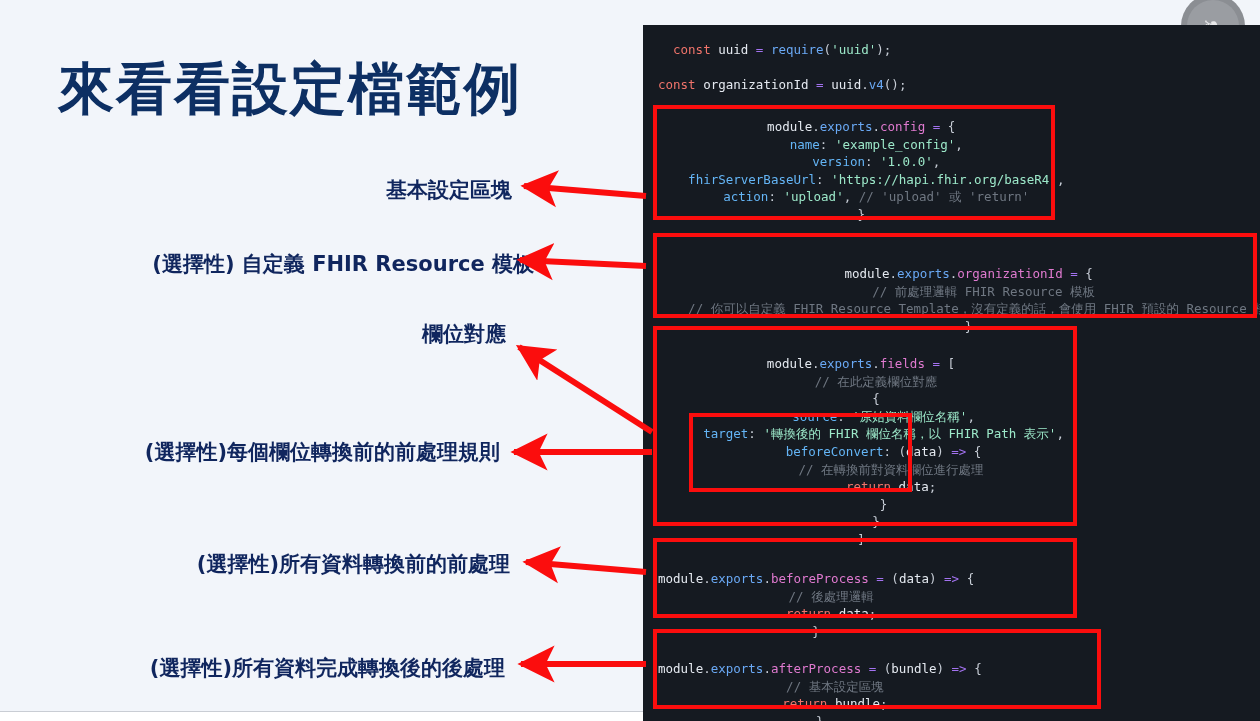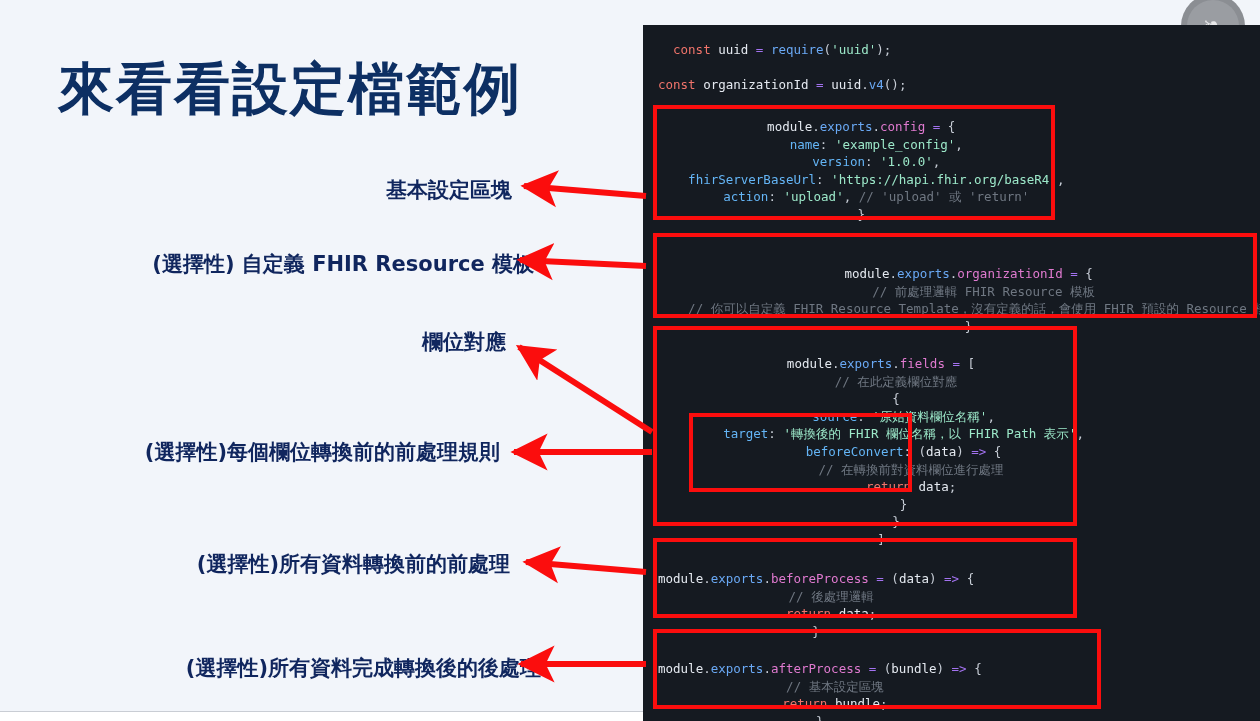--- a/index.html
+++ b/index.html
@@ -158,27 +158,27 @@
     <div class="logo-inner"></div>
     <div class="logo-glyph">❧</div>
   </div>
 
   <div class="slide-title">來看看設定檔範例</div>
 
   <div class="callout-label" style="left:0px; top:176px; width:512px;">基本設定區塊</div>
 
   <div class="callout-label" style="left:0px; top:250px; width:498px;margin-left:36px;">(選擇性) 自定義 FHIR Resource 模板</div>
 
-  <div class="callout-label" style="left:0px; top:328px; width:506px;">欄位對應</div>
+  <div class="callout-label" style="left:0px; top:320px; width:506px;">欄位對應</div>
 
   <div class="callout-label" style="left:0px; top:550px; width:510px;">(選擇性)所有資料轉換前的前處理</div>
 
   <div class="callout-label" style="left:0px; top:438px; width:500px;">(選擇性)每個欄位轉換前的前處理規則</div>
 
-  <div class="callout-label" style="left:0px; top:654px; width:505px;padding-left:36px;">(選擇性)所有資料完成轉換後的後處理</div>
+  <div class="callout-label" style="left:0px; top:654px; width:505px;">(選擇性)所有資料完成轉換後的後處理</div>
 
   <svg class="arrow-layer" viewBox="0 0 1260 721" width="1260" height="721">
     <defs>
       <marker id="ah" markerWidth="7" markerHeight="7" refX="5.6" refY="3.5" orient="auto" markerUnits="strokeWidth">
         <path d="M6.2,3.5 L0,0.4 L1.5,3.5 L0,6.6 Z" fill="#fb0d0d"></path>
       </marker>
     </defs>
 
     <path d="M646,196 L524,186" stroke="#fb0d0d" stroke-width="6" fill="none" marker-end="url(#ah)"></path>
 
@@ -205,21 +205,21 @@
     <span class="prop">version</span><span class="punct">:</span> <span class="str">'1.0.0'</span><span class="punct">,</span>
     <span class="prop">fhirServerBaseUrl</span><span class="punct">:</span> <span class="str">'https://hapi.fhir.org/baseR4'</span><span class="punct">,</span>
     <span class="prop">action</span><span class="punct">:</span> <span class="str">'upload'</span><span class="punct">,</span> <span class="cmt">// 'upload' 或 'return'</span>
 <span class="punct">}</span></pre>
 
       <pre class="code" style="position:absolute; left:15px; top:240px;"><span class="mod">module</span><span class="punct">.</span><span class="fn">exports</span><span class="punct">.</span><span class="pink">organizationId</span> <span class="op">=</span> <span class="punct">{</span>
     <span class="cmt">// 前處理邏輯 FHIR Resource 模板</span>
     <span class="cmt">// 你可以自定義 FHIR Resource Template，沒有定義的話，會使用 FHIR 預設的 Resource 模板</span>
 <span class="punct">}</span></pre>
 
-      <pre class="code" style="position:absolute; left:15px; top:330px;padding-left:20px;"><span class="mod">module</span><span class="punct">.</span><span class="fn">exports</span><span class="punct">.</span><span class="pink">fields</span> <span class="op">=</span> <span class="punct">[</span>
+      <pre class="code" style="position:absolute; left:15px; top:330px;"><span class="mod">module</span><span class="punct">.</span><span class="fn">exports</span><span class="punct">.</span><span class="pink">fields</span> <span class="op">=</span> <span class="punct">[</span>
     <span class="cmt">// 在此定義欄位對應</span>
     <span class="punct">{</span>
       <span class="prop">source</span><span class="punct">:</span> <span class="str">'原始資料欄位名稱'</span><span class="punct">,</span>
       <span class="prop">target</span><span class="punct">:</span> <span class="str">'轉換後的 FHIR 欄位名稱，以 FHIR Path 表示'</span><span class="punct">,</span>
       <span class="prop">beforeConvert</span><span class="punct">:</span> <span class="punct">(</span><span class="ident">data</span><span class="punct">)</span> <span class="op">=&gt;</span> <span class="punct">{</span>
         <span class="cmt">// 在轉換前對資料欄位進行處理</span>
         <span class="kw">return</span> <span class="ident">data</span><span class="punct">;</span>
       <span class="punct">}</span>
     <span class="punct">}</span>
 <span class="punct">]</span></pre>

